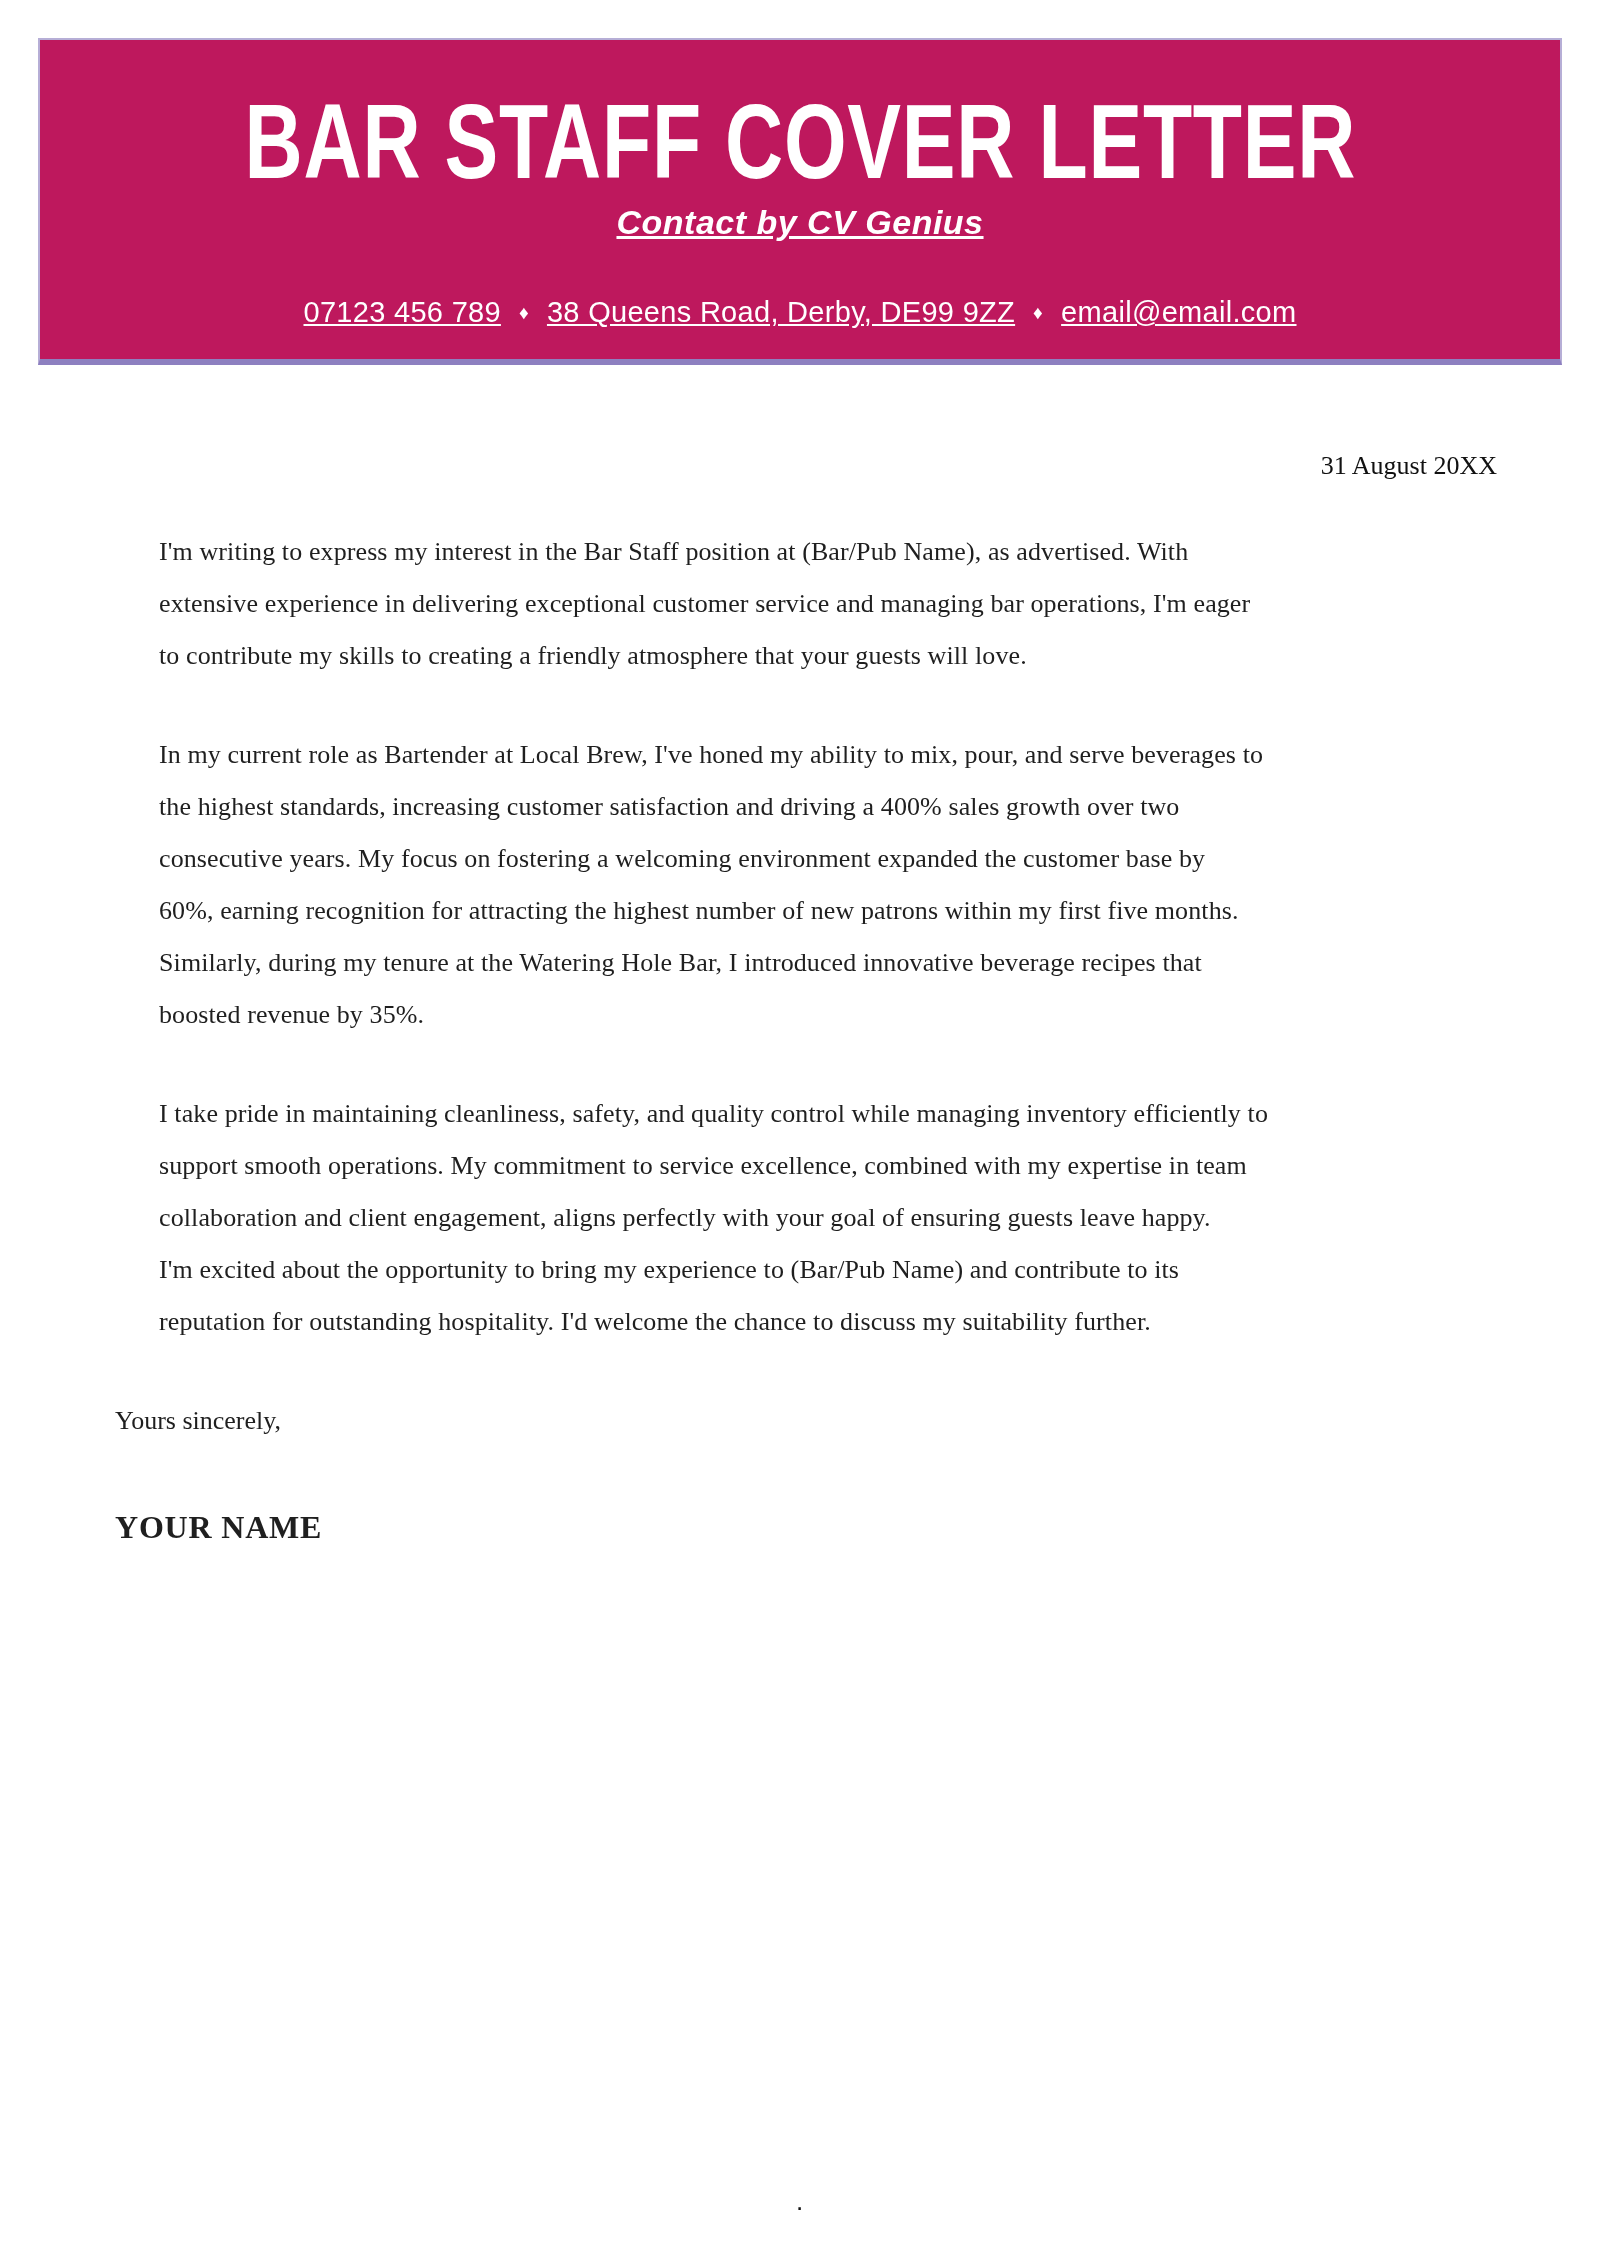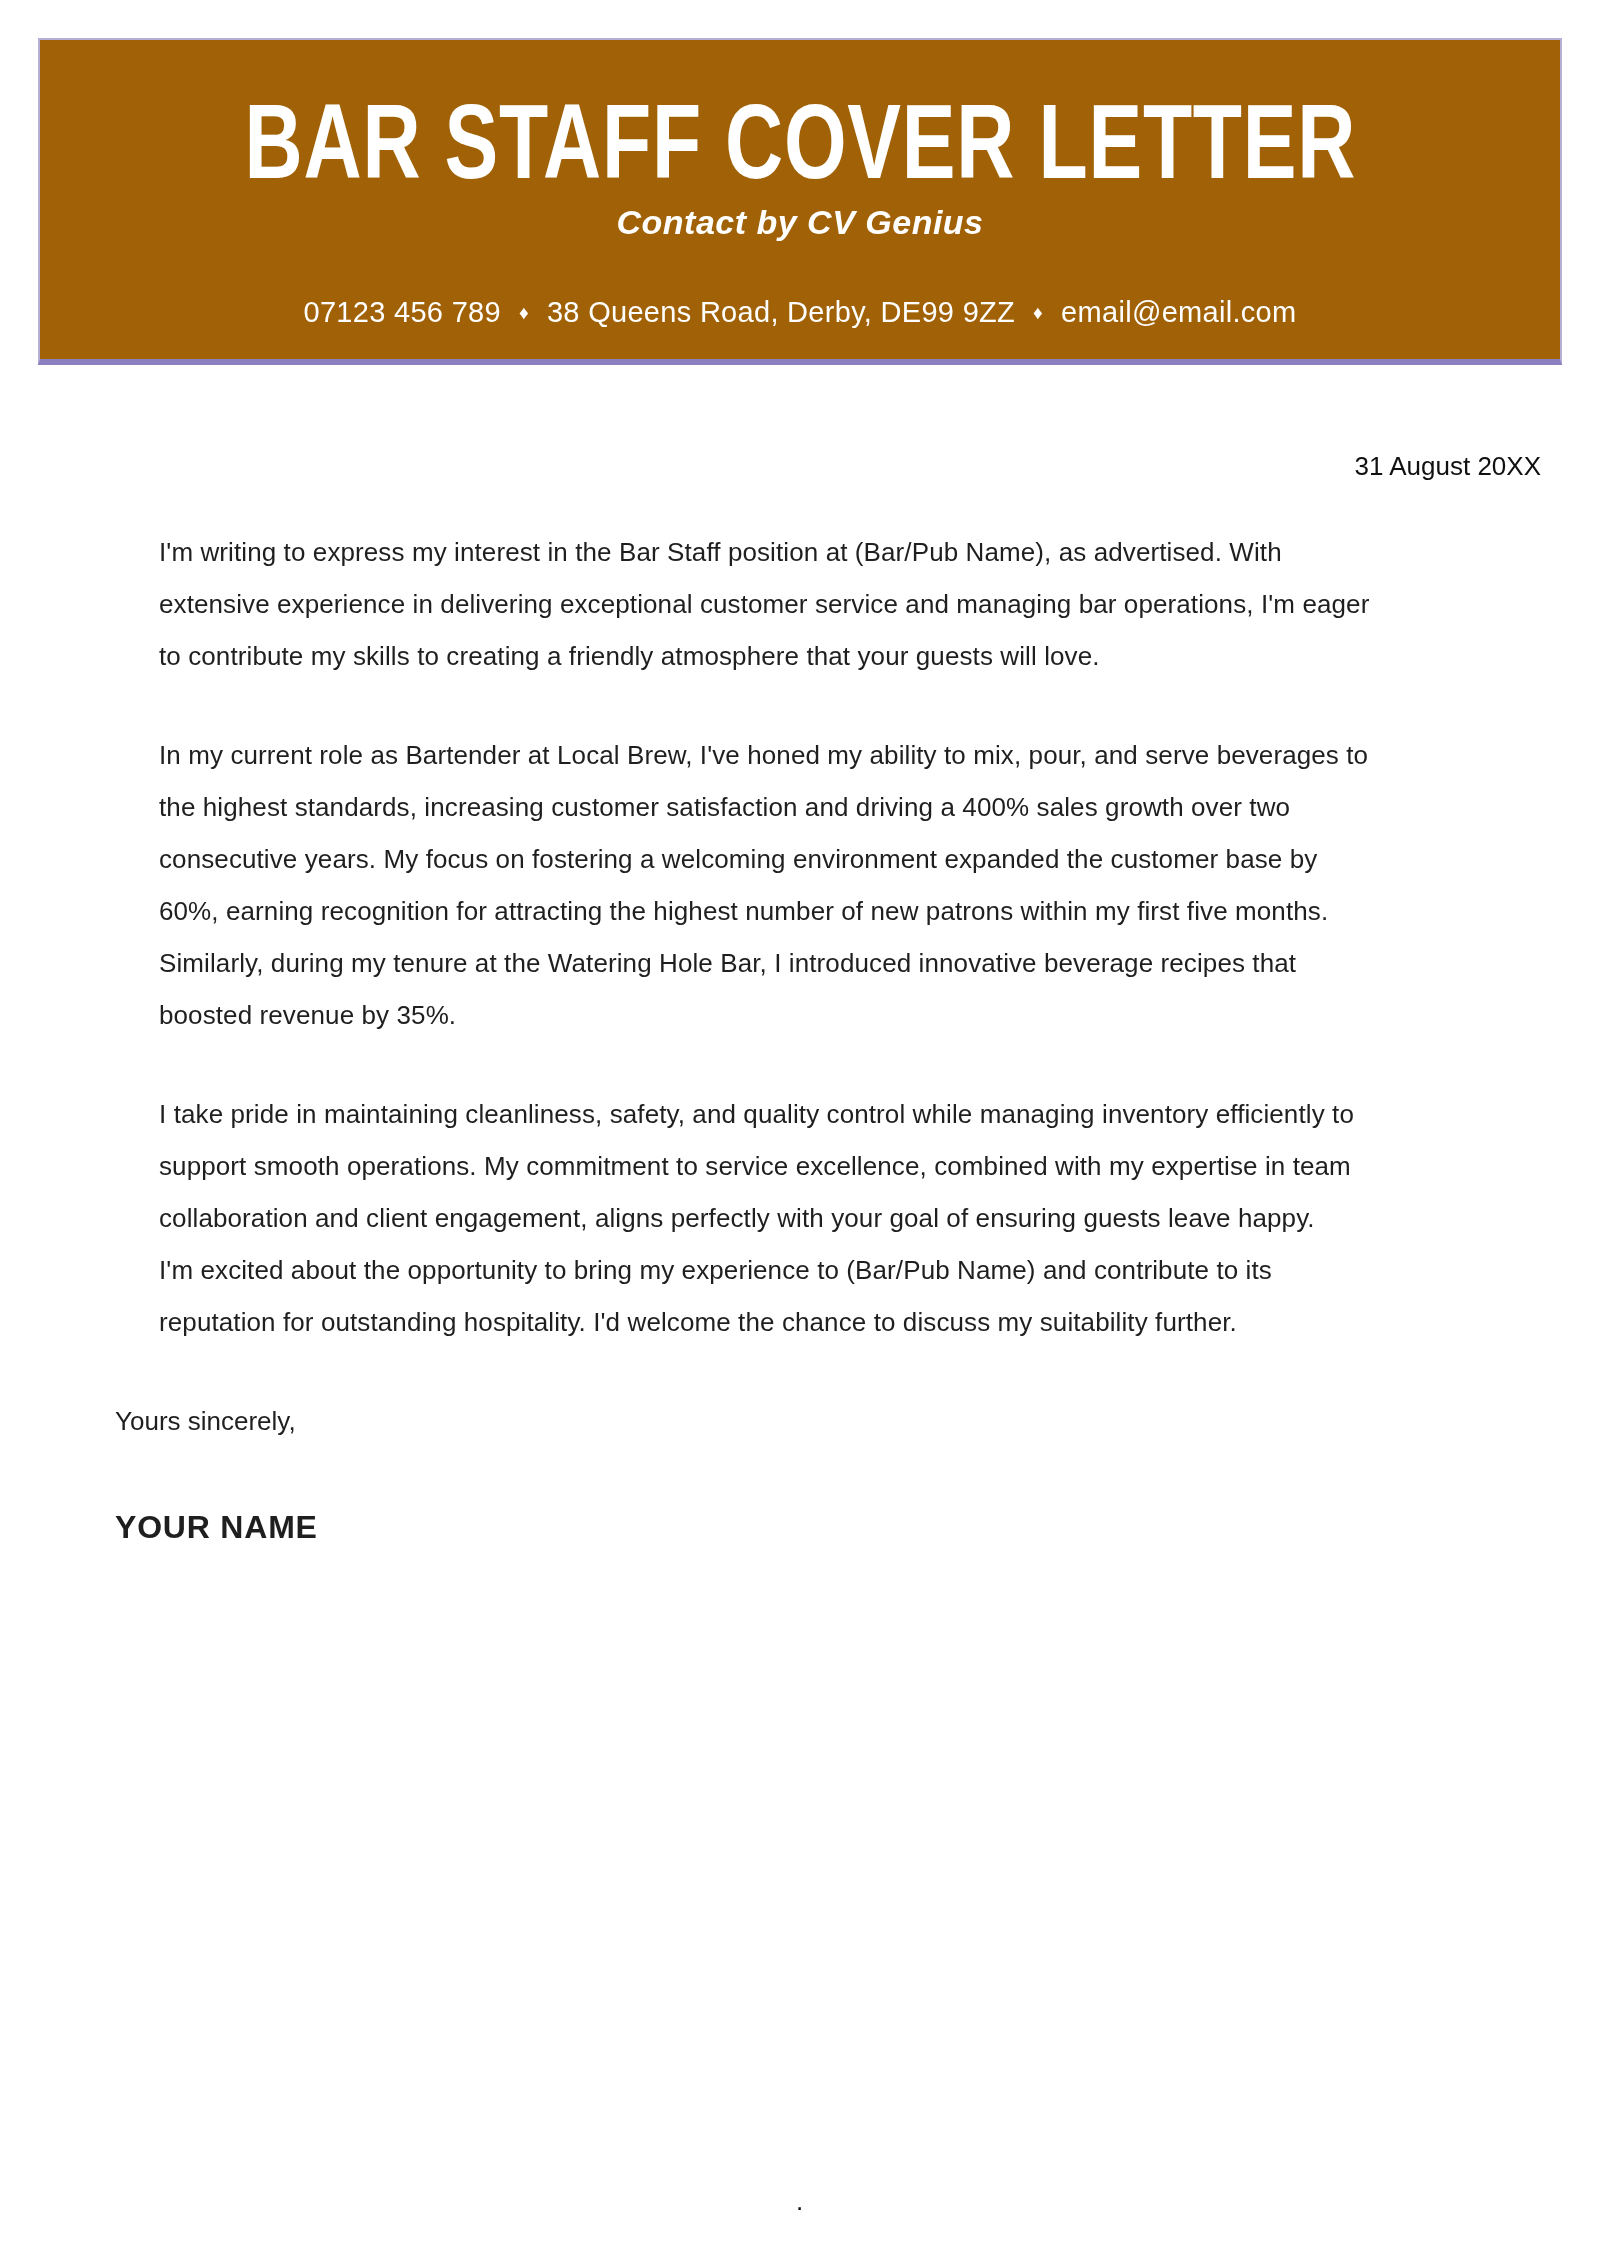--- a/index.html
+++ b/index.html
@@ -55,21 +55,22 @@
   }
   .diamond {
     display: inline-block;
     font-size: 19px;
     vertical-align: 3px;
     margin: 0 18px;
   }
 
   
   .letter {
-    padding: 0 59px 0 115px;
+    padding: 0 103px 0 115px;
+    font-family: Liberation Serif, serif;
   }
   .date-line {
     margin-top: 88px;
     text-align: right;
     font-size: 26px;
     line-height: 26px;
     color: #111111;
   }
   .recipient {
     margin-top: 70px;
@@ -107,21 +108,21 @@
     position: absolute;
     left: 796px;
     top: 2186px;
     font-size: 26px;
     color: #111111;
   }
 </style>
 </head>
 <body>
 
-<div class="banner" style="background: #a16207; color: rgb(255, 255, 255);">
+<div class="banner" style="background: #be185d; color: rgb(255, 255, 255); text-decoration: underline;">
   <div class="banner-title">
     <span class="squeeze">BAR STAFF COVER LETTER</span>
   </div>
   <div class="banner-subtitle">Contact by CV Genius</div>
   <div class="banner-contact">
     <span>07123 456 789</span><span class="diamond">♦</span><span>38 Queens Road, Derby, DE99 9ZZ</span><span class="diamond">♦</span><span>email@email.com</span>
   </div>
 </div>
 
 <div class="letter">

